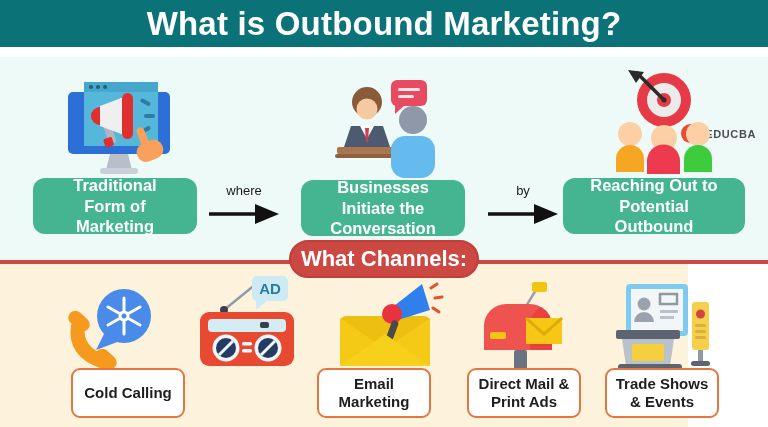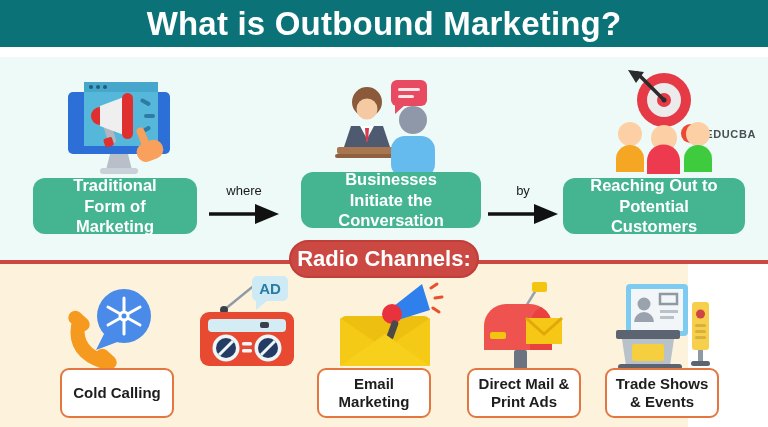--- a/index.html
+++ b/index.html
@@ -124,22 +124,22 @@
       <circle cx="72" cy="30" r="2.5" fill="#2b2b2b"></circle>
       <circle cx="38" cy="64" r="12" fill="#fcd0a4"></circle>
       <path d="M24,102 v-13 a14,14 0 0 1 28,0 v13 z" fill="#f5a623"></path>
       <circle cx="106" cy="64" r="12" fill="#fcd0a4"></circle>
       <path d="M92,102 v-13 a14,14 0 0 1 28,0 v13 z" fill="#3ecc3e"></path>
       <circle cx="72" cy="68" r="13" fill="#fcd0a4"></circle>
       <path d="M55,104 v-13 a16,16 0 0 1 33,0 v13 z" fill="#ee3a4e"></path>
     </svg>
 
     <div class="step-btn" style="left:33px; top:121px; width:164px; height:56px;">Traditional Form of Marketing</div>
-    <div class="step-btn" style="left:301px; top:115px; width:180px; height:56px;">Businesses Initiate the Conversation</div>
-    <div class="step-btn" style="left:563px; top:121px; width:182px; height:56px;">Reaching Out to Potential Customers</div>
+    <div class="step-btn" style="left:301px; top:123px; width:164px; height:56px;">Businesses Initiate the Conversation</div>
+    <div class="step-btn" style="left:563px; top:121px; width:182px; height:56px;">Reaching Out to Potential Outbound</div>
 
     <div class="connector" style="left:207px; top:126px; width:74px;">
       <span class="connector-label">where</span>
       <svg width="74" height="24" viewBox="0 0 74 24">
         <line x1="2" y1="12" x2="50" y2="12" stroke="#111111" stroke-width="3.5"></line>
         <polygon points="48,2 72,12 48,22" fill="#111111"></polygon>
       </svg>
     </div>
     <div class="connector" style="left:486px; top:126px; width:74px;">
       <span class="connector-label">by</span>
@@ -227,20 +227,20 @@
       <rect x="92" y="68" width="5" height="12" fill="#8f99a3"></rect>
       <rect x="85" y="79" width="19" height="5" rx="2.5" fill="#5b6470"></rect>
       <rect x="10" y="48" width="64" height="9" rx="2" fill="#5b6470"></rect>
       <polygon points="16,57 68,57 64,84 20,84" fill="#b9c1c9"></polygon>
       <rect x="26" y="62" width="32" height="17" rx="2" fill="#f6cf3f"></rect>
       <rect x="12" y="82" width="64" height="6" rx="3" fill="#5b6470"></rect>
     </svg>
   </div>
 
   <div class="divider-line"></div>
-  <div class="banner-pill">Radio Channels:</div>
-
-  <div class="channel-label" style="left:60px;">Cold Calling</div>
+  <div class="banner-pill">What Channels:</div>
+
+  <div class="channel-label" style="left:71px;">Cold Calling</div>
   <div class="channel-label" style="left:317px;">Email Marketing</div>
   <div class="channel-label" style="left:605px;">Trade Shows &amp; Events</div>
   <div class="channel-label" style="left:467px;">Direct Mail &amp; Print Ads</div>
 
 </div>
 
 </body></html>

